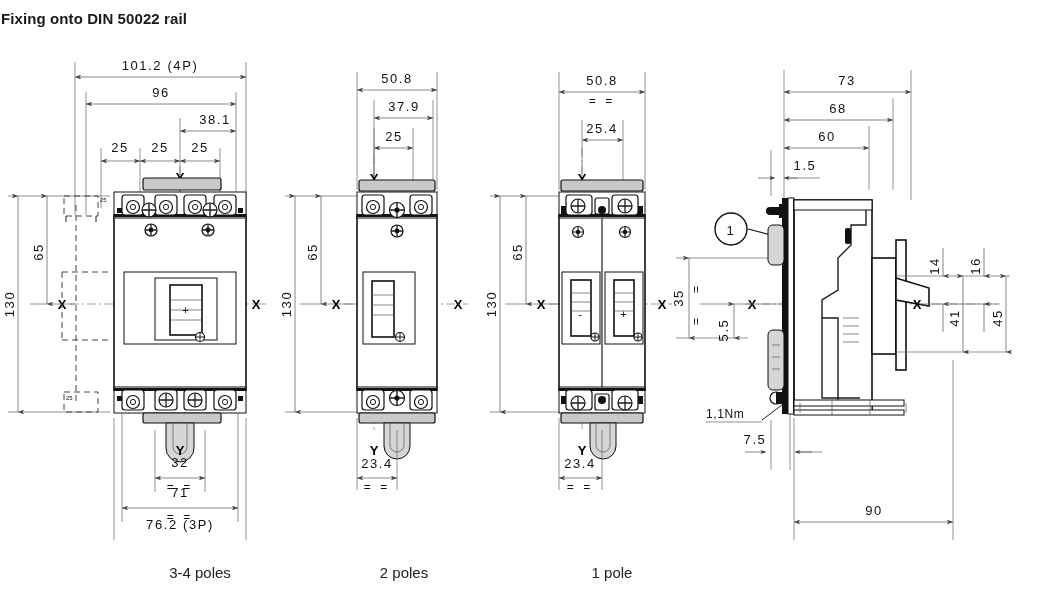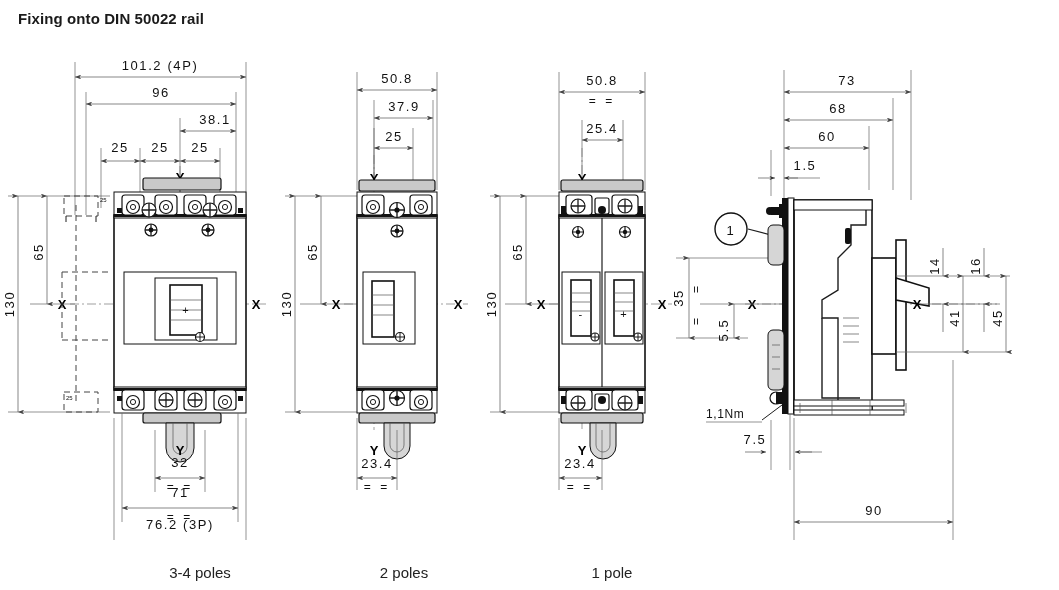--- a/index.html
+++ b/index.html
@@ -1,18 +1,18 @@
 <!DOCTYPE html>
 <html><head>
 <meta charset="utf-8">
 <style>
   html,body{margin:0;padding:0;background:#ffffff;}
   body{width:1059px;height:590px;position:relative;overflow:hidden;
        font-family:"Liberation Sans",sans-serif;color:#1a1a1a;}
-  .page-title{position:absolute;left:18px;top:10px;font-size:15px;font-weight:bold;letter-spacing:.1px;}
+  .page-title{position:absolute;left:1px;top:10px;font-size:15px;font-weight:bold;letter-spacing:.1px;}
   svg{position:absolute;left:0;top:0;}
   .cap{font-family:"Liberation Sans",sans-serif;font-size:15px;fill:#222;}
   .dim{font-family:"Liberation Sans",sans-serif;font-size:13px;fill:#111;letter-spacing:1.6px;}
   .dim-sm{font-family:"Liberation Sans",sans-serif;font-size:11px;fill:#111;letter-spacing:1.2px;}
   .dim-tiny{font-family:"Liberation Sans",sans-serif;font-size:6px;fill:#111;}
   .axlabel{font-family:"Liberation Sans",sans-serif;font-size:13px;font-weight:bold;fill:#000;}
   .note{font-family:"Liberation Sans",sans-serif;font-size:12px;fill:#111;letter-spacing:.6px;}
   .eq{font-family:"Liberation Sans",sans-serif;font-size:12px;fill:#111;letter-spacing:3px;}
   .ln{stroke:#1d1d1d;fill:none;}
   .thin{stroke:#555;stroke-width:.7;fill:none;}

